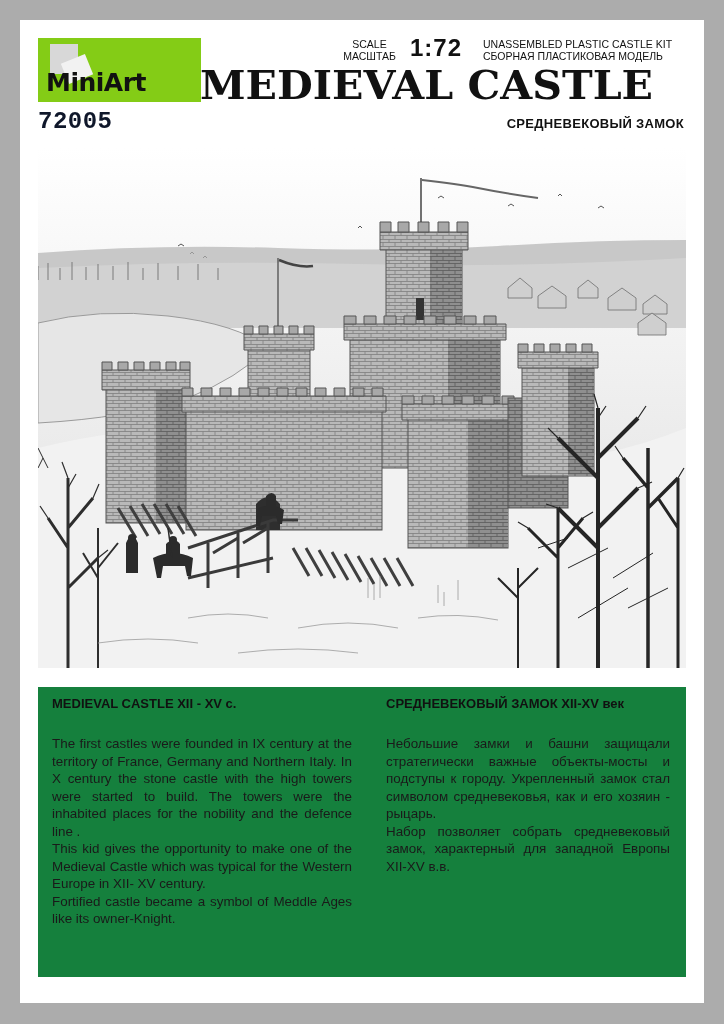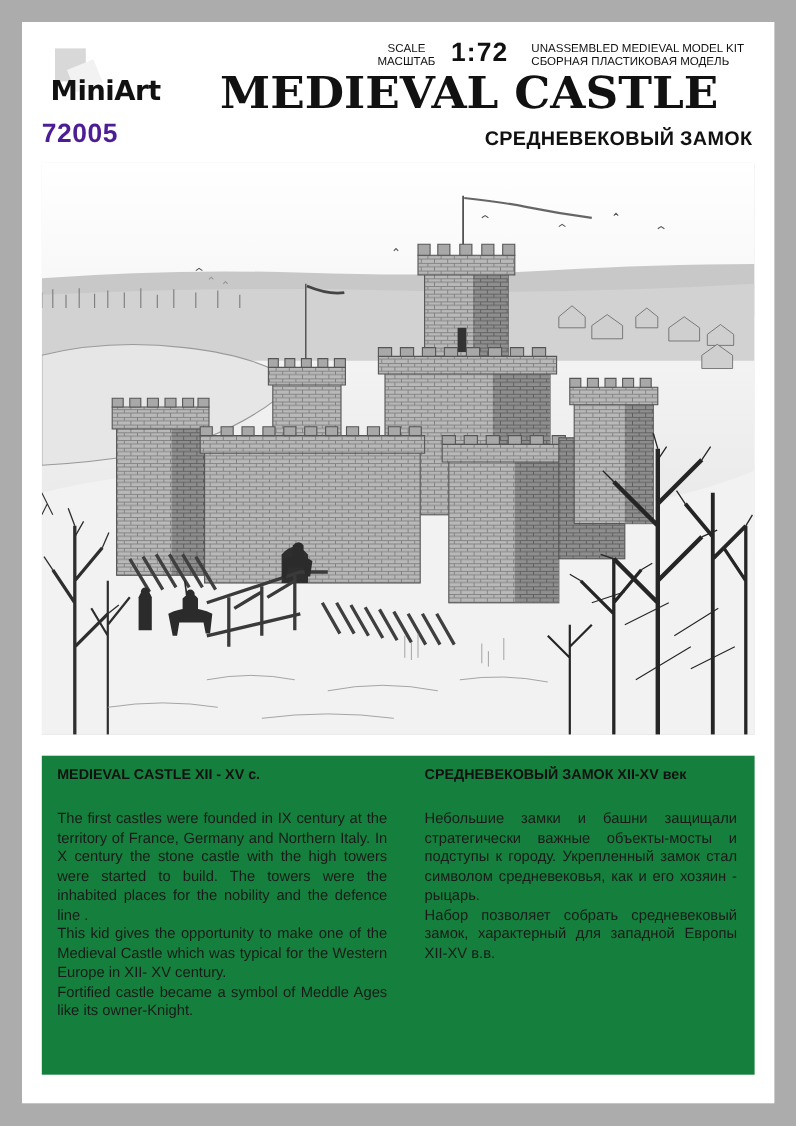--- a/index.html
+++ b/index.html
@@ -1,27 +1,27 @@
 <!DOCTYPE html>
 <html><head>
 <meta charset="utf-8">
 <style>
   html, body { margin: 0; padding: 0; }
   body { width: 724px; height: 1024px; background: #acacac; position: relative; overflow: hidden; font-family: "Liberation Sans", sans-serif; }
   .card { position: absolute; left: 20px; top: 20px; width: 684px; height: 983px; background: #ffffff; }
-  .logo-box { position: absolute; left: 38px; top: 38px; width: 163px; height: 64px; background: #ffffff; overflow: hidden; }
+  .logo-box { position: absolute; left: 38px; top: 38px; width: 163px; height: 64px; background: #84cc16; overflow: hidden; }
   .logo-sq1 { position: absolute; left: 12px; top: 6px; width: 28px; height: 30px; background: #d8d8d8; }
   .logo-sq2 { position: absolute; left: 26px; top: 20px; width: 26px; height: 22px; background: #f2f2f2; transform: rotate(-22deg); }
   .logo-text { position: absolute; left: 8px; top: 30px; font-family: "DejaVu Sans", sans-serif; font-weight: bold; font-size: 25px; letter-spacing: -0.5px; color: #111; line-height: 30px; }
-  .kit-number { position: absolute; left: 38px; top: 108px; font-family: Liberation Sans, sans-serif; font-weight: bold; font-size: 24px; color: #4c1d95; letter-spacing: 0.5px; }
+  .kit-number { position: absolute; left: 38px; top: 108px; font-family: Liberation Mono, monospace; font-weight: bold; font-size: 24px; color: #0f172a; letter-spacing: 0.5px; }
   .scale-labels { position: absolute; left: 332px; top: 38px; text-align: center; font-size: 10.5px; line-height: 12px; color: #111; width: 75px; }
   .scale-value { position: absolute; left: 410px; top: 33px; font-weight: bold; font-size: 24px; line-height: 30px; color: #111; letter-spacing: 1px; }
   .kit-type { position: absolute; left: 483px; top: 38px; font-size: 10.5px; line-height: 12px; color: #111; }
   .main-title { position: absolute; left: 200px; top: 63px; font-family: "DejaVu Serif", serif; font-weight: bold; font-size: 40px; line-height: 44px; color: #111; letter-spacing: 0px; transform: scaleX(1.03); transform-origin: left; }
-  .ru-title { position: absolute; right: 40px; top: 116px; font-weight: bold; font-size: 18px; color: #111; letter-spacing: 0.3px; }
+  .ru-title { position: absolute; right: 40px; top: 116px; font-weight: bold; font-size: 13px; color: #111; letter-spacing: 0.3px; }
   .illustration { position: absolute; left: 38px; top: 148px; width: 648px; height: 520px; overflow: hidden; background: #ececec; }
   .illustration svg { display: block; }
   .info-panel { position: absolute; left: 38px; top: 687px; width: 648px; height: 290px; background: #15803d; }
   .col { position: absolute; top: 0; }
   .col-en { left: 14px; width: 300px; }
   .col-ru { left: 348px; width: 284px; }
   .col-title { position: absolute; top: 9px; font-weight: bold; font-size: 13px; color: #111; white-space: nowrap; }
   .col-body { position: absolute; top: 48px; font-size: 13.4px; line-height: 17.5px; color: #1a1a1a; text-align: justify; }
   .col-body p { margin: 0; }
 </style>
@@ -37,21 +37,21 @@
 </div>
 
 <div class="kit-number">72005</div>
 
 <div class="scale-labels">
   <div>SCALE</div>
   <div>МАСШТАБ</div>
 </div>
 <div class="scale-value">1:72</div>
 <div class="kit-type">
-  <div>UNASSEMBLED MEDIEVAL MODEL KIT</div>
+  <div>UNASSEMBLED PLASTIC CASTLE KIT</div>
   <div>СБОРНАЯ ПЛАСТИКОВАЯ МОДЕЛЬ</div>
 </div>
 
 <div class="main-title">MEDIEVAL CASTLE</div>
 <div class="ru-title">СРЕДНЕВЕКОВЫЙ ЗАМОК</div>
 
 <div class="illustration">
   <svg width="648" height="520" viewBox="0 0 648 520" xmlns="http://www.w3.org/2000/svg">
     <defs>
       <linearGradient id="sky" x1="0" y1="0" x2="0" y2="1">

